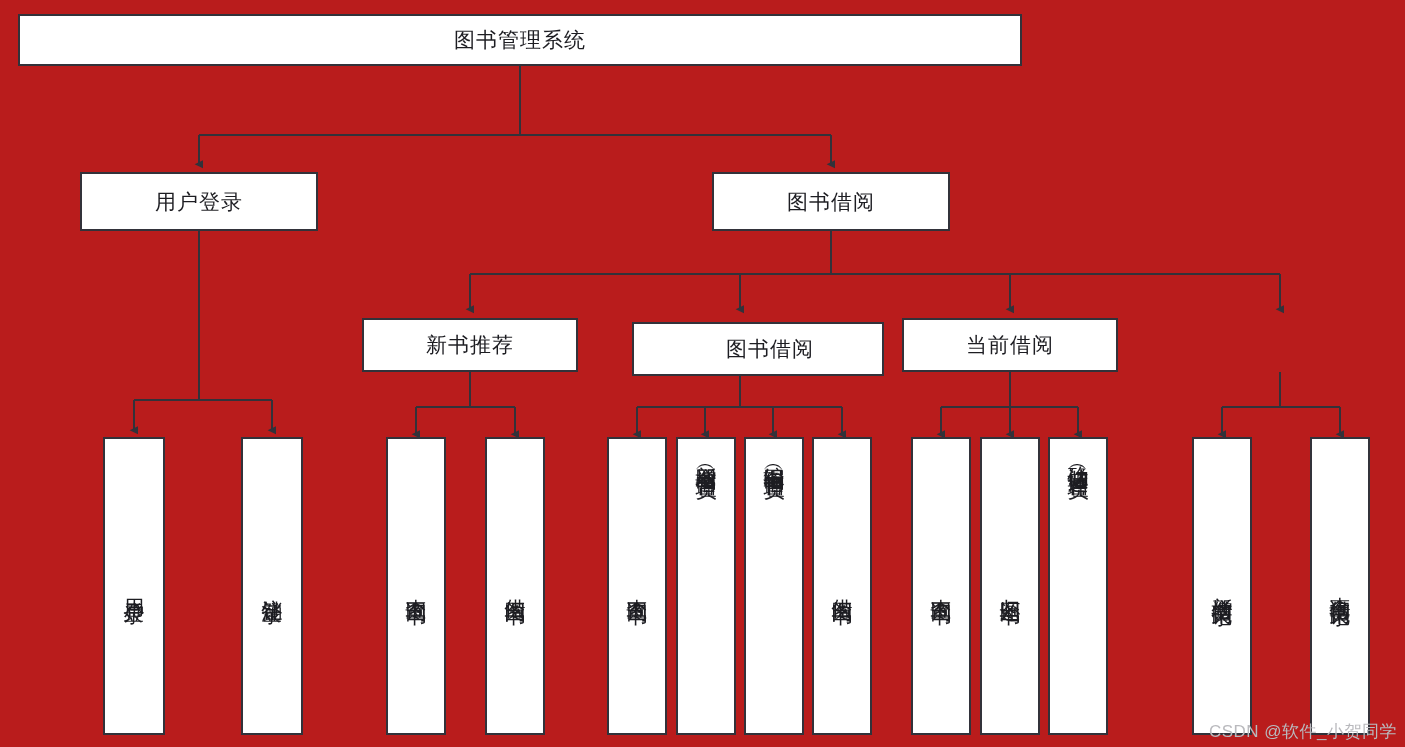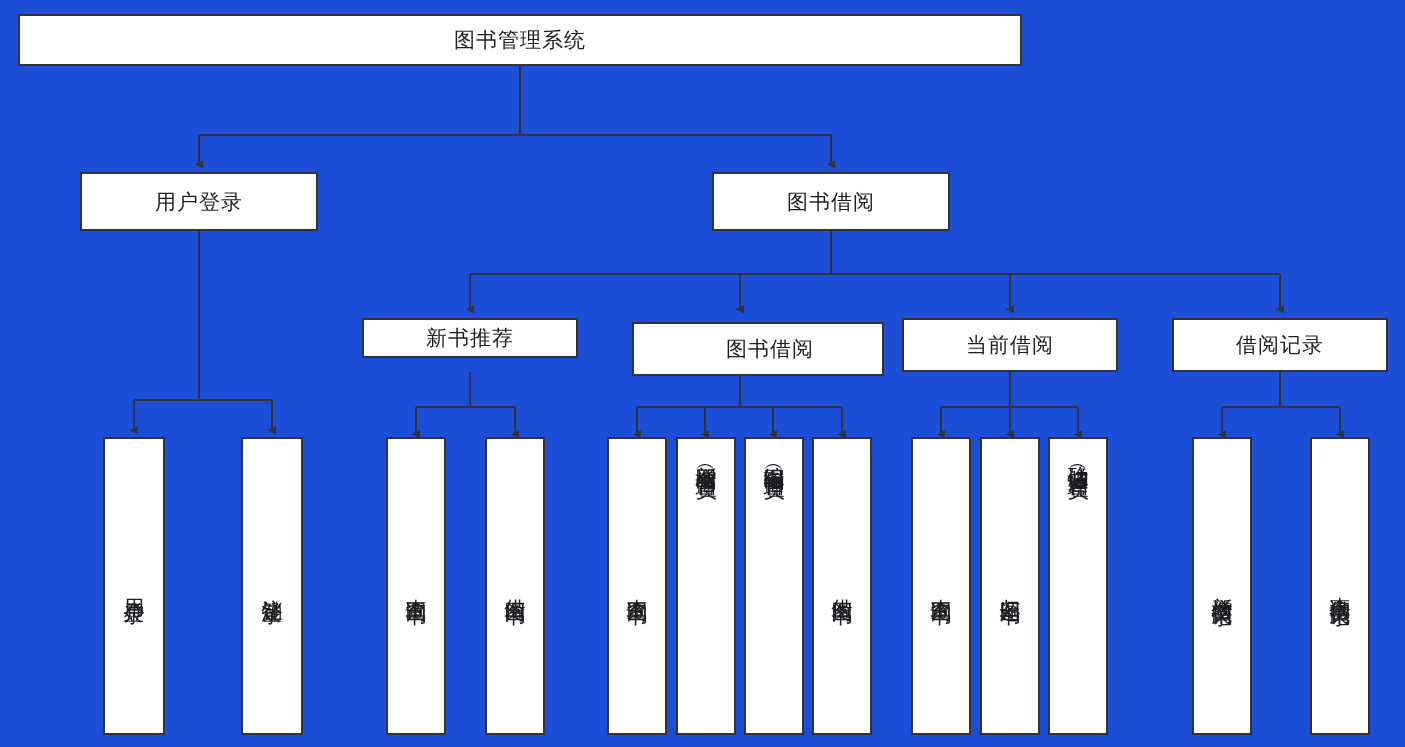--- a/index.html
+++ b/index.html
@@ -8,21 +8,21 @@
     padding: 0;
     background: #ffffff;
   }
   body {
     font-family: "Liberation Sans", "DejaVu Sans", sans-serif;
   }
   #diagram-root {
     position: relative;
     width: 1405px;
     height: 747px;
-    background: #1d4ed8;
+    background: #b91c1c;
     overflow: hidden;
   }
   #connector-layer {
     position: absolute;
     left: 0;
     top: 0;
     width: 1405px;
     height: 747px;
     pointer-events: none;
   }
@@ -138,31 +138,28 @@
     <span>图书管理系统</span>
   </div>
 
   <div class="node horiz" style="left:80px; top:172px; width:238px; height:59px;">
     <span>用户登录</span>
   </div>
   <div class="node horiz" style="left:712px; top:172px; width:238px; height:59px;">
     <span>图书借阅</span>
   </div>
 
-  <div class="node horiz" style="left:362px; top:318px; width:216px; height:40px;">
+  <div class="node horiz" style="left:362px; top:318px; width:216px; height:54px;">
     <span>新书推荐</span>
   </div>
   <div class="node horiz" style="left:632px; top:322px; width:252px; height:54px;padding-left:24px;">
     <span>图书借阅</span>
   </div>
   <div class="node horiz" style="left:902px; top:318px; width:216px; height:54px;text-align:right;">
     <span>当前借阅</span>
-  </div>
-  <div class="node horiz" style="left:1172px; top:318px; width:216px; height:54px;">
-    <span>借阅记录</span>
   </div>
 
   <div class="node vert" style="left:103px; top:437px; width:62px; height:298px;">
     <div class="vwrap center">
       <span class="vlabel">用户登录</span>
     </div>
   </div>
   <div class="node vert" style="left:241px; top:437px; width:62px; height:298px;">
     <div class="vwrap center">
       <span class="vlabel">注销登录</span>
@@ -221,14 +218,15 @@
     <div class="vwrap center">
       <span class="vlabel">新增借阅记录</span>
     </div>
   </div>
   <div class="node vert" style="left:1310px; top:437px; width:60px; height:298px;">
     <div class="vwrap center">
       <span class="vlabel">查询借阅记录</span>
     </div>
   </div>
 
+  <div id="watermark">CSDN @软件_小贺同学</div>
 
 </div>
 
 </body></html>

